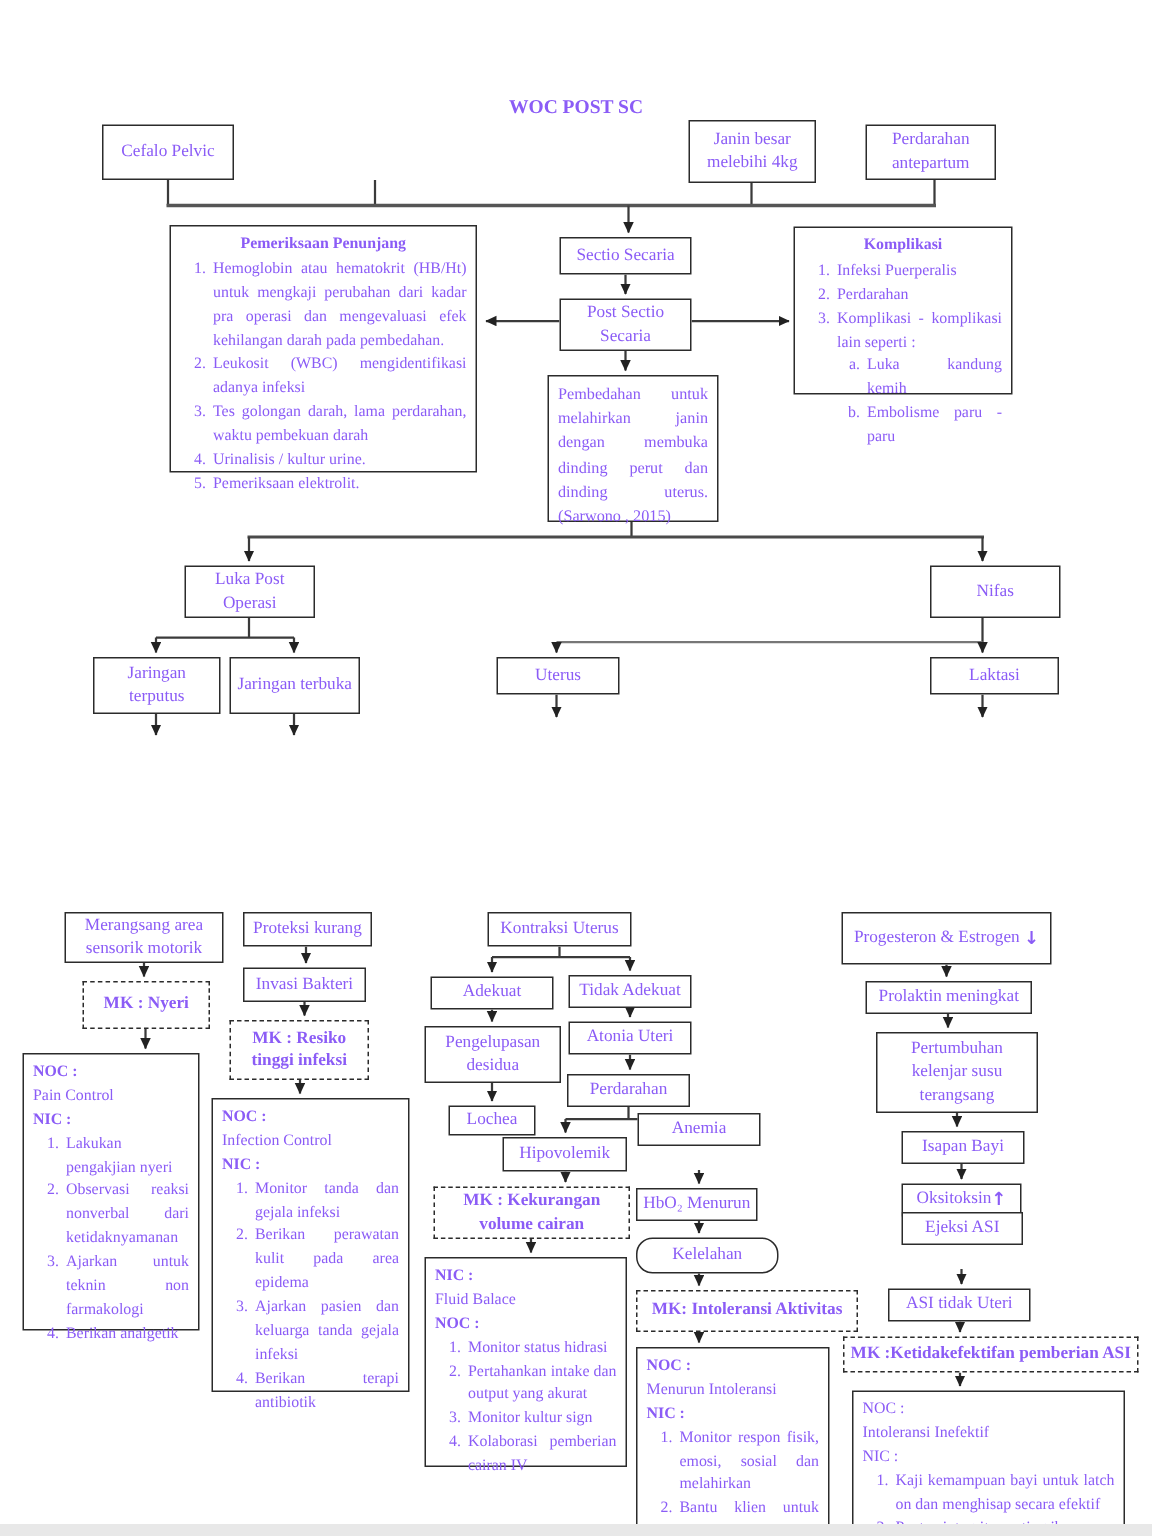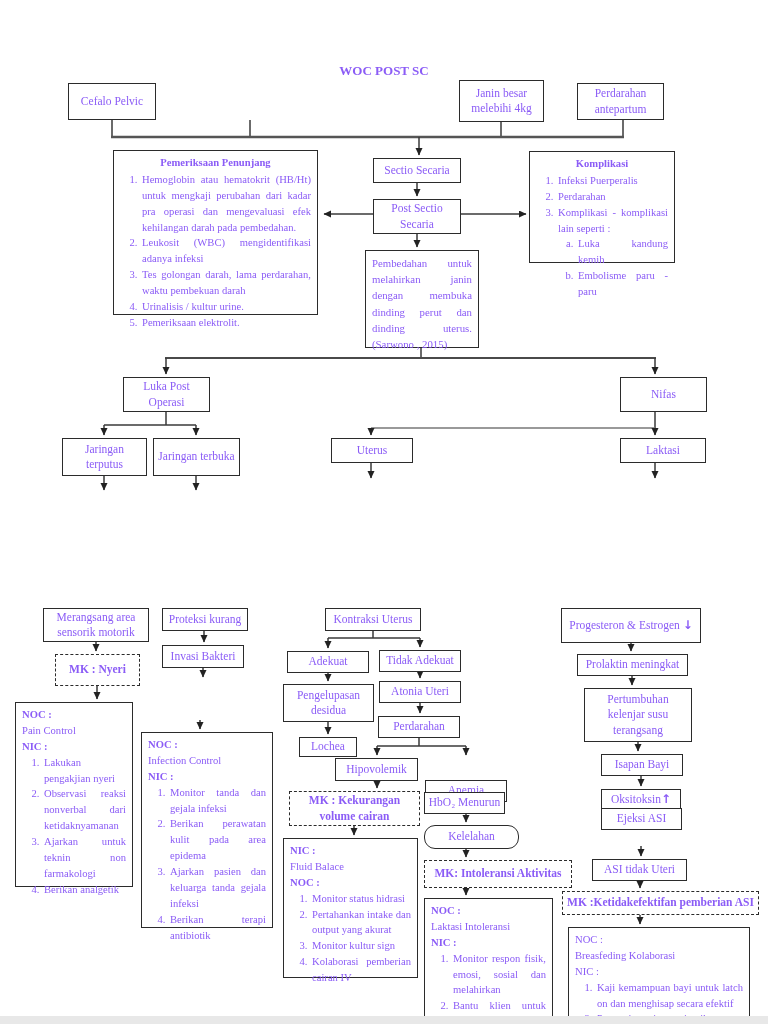--- a/index.html
+++ b/index.html
@@ -155,61 +155,62 @@
     <ol>
       <li>Lakukan pengakjian nyeri</li>
       <li>Observasi reaksi nonverbal dari ketidaknyamanan</li>
       <li>Ajarkan untuk teknin non farmakologi</li>
       <li>Berikan analgetik</li>
     </ol>
   </div>
 
   <div class="box" style="left:162px;top:608px;width:86px;height:23px;">Proteksi kurang</div>
   <div class="box" style="left:162px;top:645px;width:82px;height:23px;">Invasi Bakteri</div>
+  <div class="box dashed" style="left:153px;top:680px;width:93px;height:40px;">MK : Resiko tinggi infeksi</div>
   <div class="listbox" style="left:141px;top:732px;width:132px;height:196px;">
     <div class="hd">NOC :</div>
     <div>Infection Control</div>
     <div class="hd">NIC :</div>
     <ol>
       <li>Monitor tanda dan gejala infeksi</li>
       <li>Berikan perawatan kulit pada area epidema</li>
       <li>Ajarkan pasien dan keluarga tanda gejala infeksi</li>
       <li>Berikan terapi antibiotik</li>
     </ol>
   </div>
 
   <div class="box" style="left:325px;top:608px;width:96px;height:23px;">Kontraksi Uterus</div>
   <div class="box" style="left:287px;top:651px;width:82px;height:22px;">Adekuat</div>
   <div class="box" style="left:379px;top:650px;width:82px;height:22px;">Tidak Adekuat</div>
   <div class="box" style="left:283px;top:684px;width:91px;height:38px;">Pengelupasan desidua</div>
   <div class="box" style="left:379px;top:681px;width:82px;height:22px;">Atonia Uteri</div>
   <div class="box" style="left:378px;top:716px;width:82px;height:22px;">Perdarahan</div>
   <div class="box" style="left:299px;top:737px;width:58px;height:20px;">Lochea</div>
   <div class="box" style="left:335px;top:758px;width:83px;height:23px;">Hipovolemik</div>
-  <div class="box" style="left:425px;top:780px;width:82px;height:22px;text-align:right;">Anemia</div>
+  <div class="box" style="left:425px;top:742px;width:82px;height:22px;text-align:right;">Anemia</div>
   <div class="box dashed" style="left:289px;top:791px;width:131px;height:35px;">MK : Kekurangan volume cairan</div>
   <div class="box" style="left:424px;top:792px;width:81px;height:22px;">HbO₂ Menurun</div>
   <div class="box" style="left:424px;top:825px;width:95px;height:24px;border-radius:11px;">Kelelahan</div>
   <div class="box dashed" style="left:424px;top:860px;width:148px;height:28px;">MK: Intoleransi Aktivitas</div>
 
   <div class="listbox" style="left:283px;top:838px;width:135px;height:140px;">
     <div class="hd">NIC :</div>
     <div>Fluid Balace</div>
     <div class="hd">NOC :</div>
     <ol>
       <li>Monitor status hidrasi</li>
       <li>Pertahankan intake dan output yang akurat</li>
       <li>Monitor kultur sign</li>
       <li>Kolaborasi pemberian cairan IV</li>
     </ol>
   </div>
 
   <div class="listbox" style="left:424px;top:898px;width:129px;height:140px;">
     <div class="hd">NOC :</div>
-    <div>Laktasi Intoleransi</div>
+    <div>Menurun Intoleransi</div>
     <div class="hd">NIC :</div>
     <ol>
       <li>Monitor respon fisik, emosi, sosial dan melahirkan</li>
       <li>Bantu klien untuk mengidentifikasi aktivitas yang mampu</li>
     </ol>
   </div>
 
   <div class="box" style="left:561px;top:608px;width:140px;height:35px;">
     <span>Progesteron &amp; Estrogen</span>&nbsp;<span class="glyph">↓</span>
   </div>
@@ -219,21 +220,21 @@
   <div class="box" style="left:601px;top:789px;width:80px;height:22px;">
     <span>Oksitoksin</span>
       <span class="glyph">↑</span>
   </div>
   <div class="box" style="left:601px;top:808px;width:81px;height:22px;">Ejeksi ASI</div>
   <div class="box" style="left:592px;top:859px;width:95px;height:22px;">ASI tidak Uteri</div>
   <div class="box dashed" style="left:562px;top:891px;width:197px;height:24px;">MK :Ketidakefektifan pemberian ASI</div>
 
   <div class="listbox" style="left:568px;top:927px;width:182px;height:110px;">
     <div class="hd plain">NOC :</div>
-    <div>Breasfeding Kolaborasi</div>
+    <div>Intoleransi Inefektif</div>
     <div class="hd plain">NIC :</div>
     <ol>
       <li>Kaji kemampuan bayi untuk latch on dan menghisap secara efektif</li>
       <li>Pantau integritas puting ibu</li>
 
     </ol>
   </div>
 
 </div>
 

